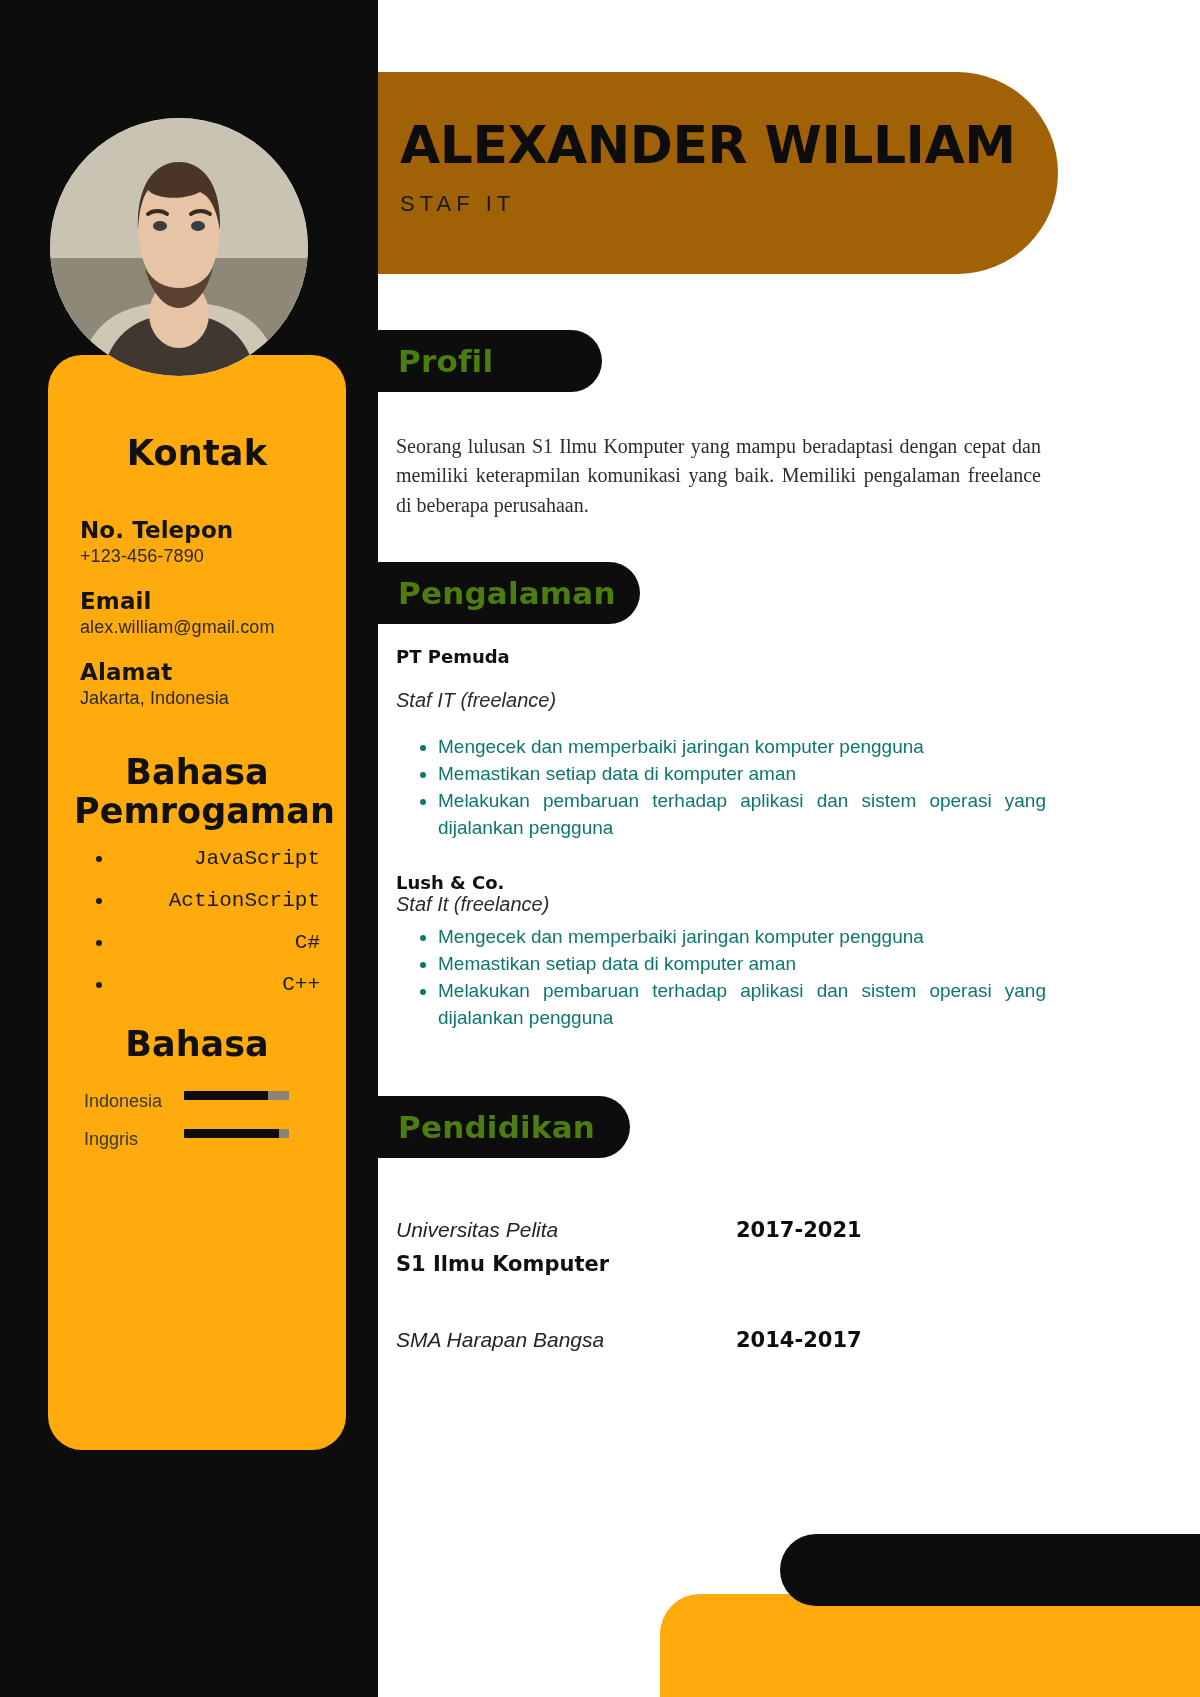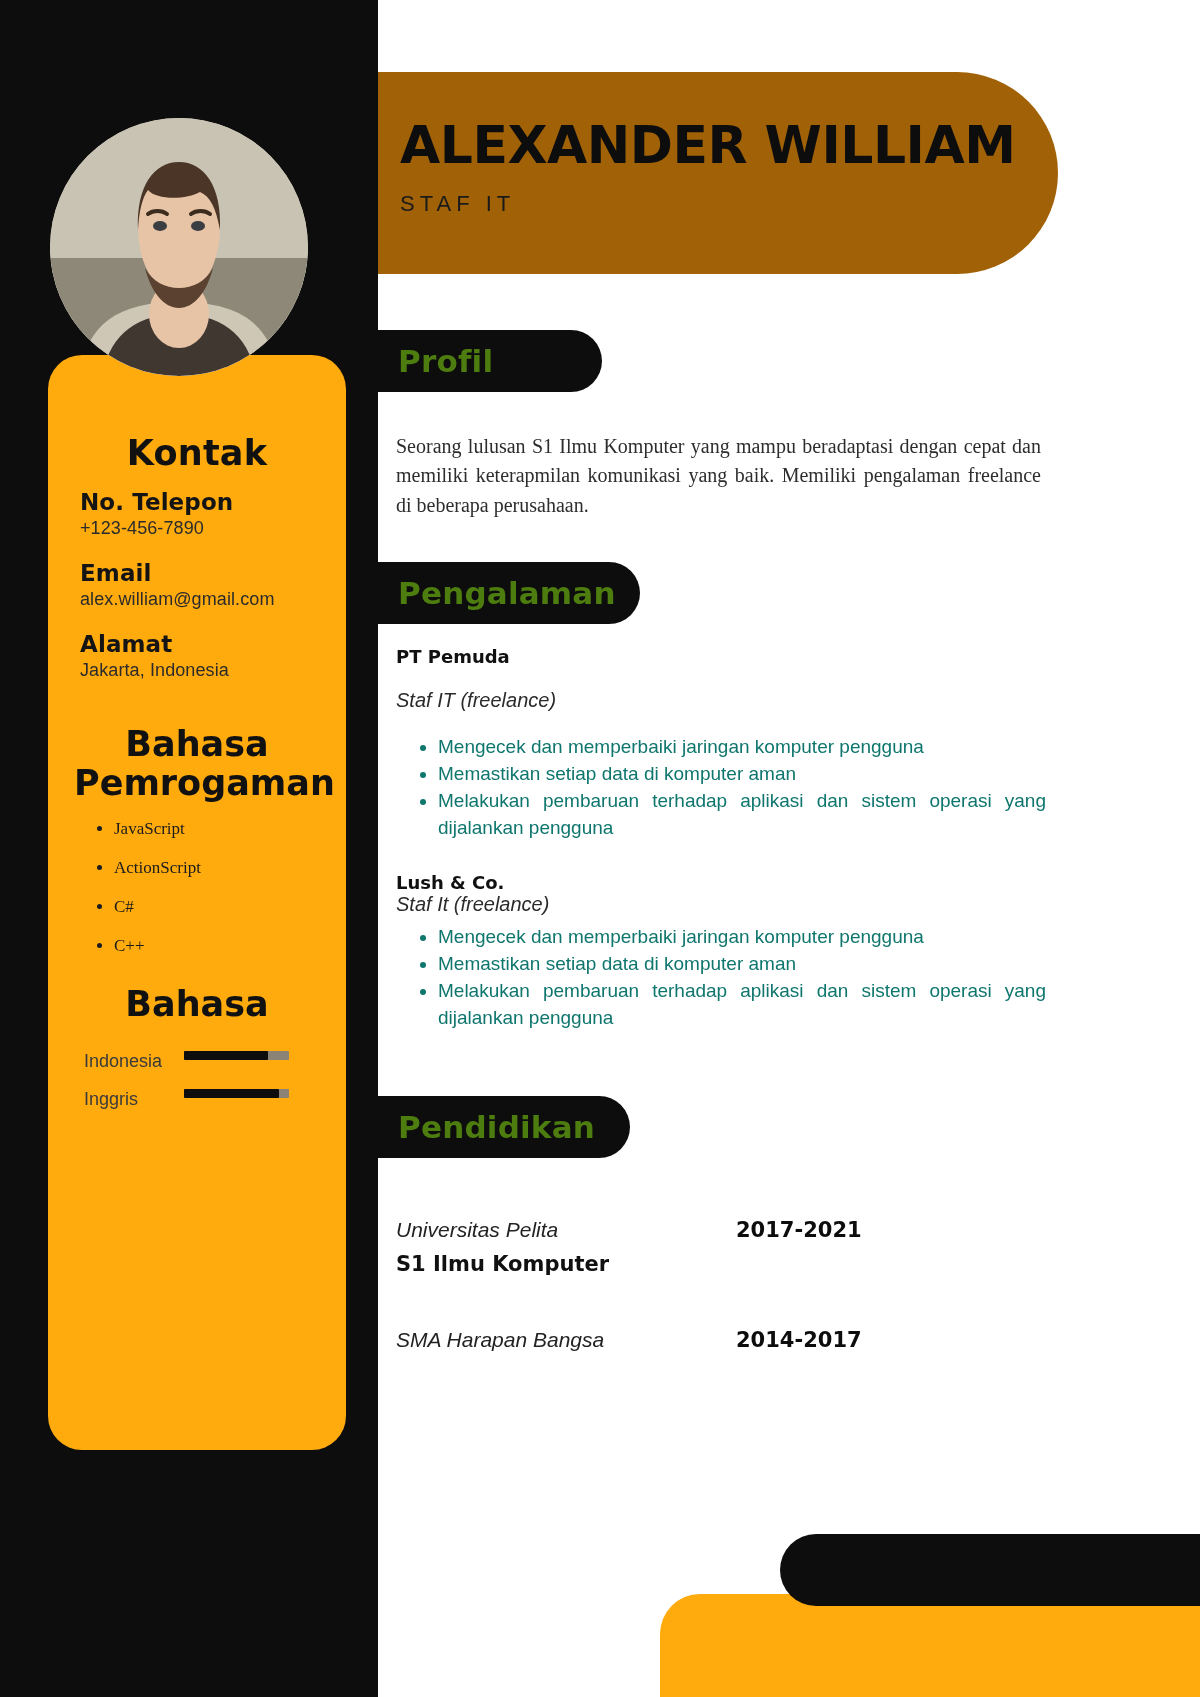--- a/index.html
+++ b/index.html
@@ -42,41 +42,42 @@
     background:#FFAA0D;
     border-radius:34px;
     z-index:4;
     padding:0 26px;
   }
   .side-h1 {
     font-size:35px; font-weight:bold; color:#111;
     text-align:center; letter-spacing:.2px;
     margin-top:78px;
   }
-  .contact-block { margin-top:16px; padding-left:6px; }
+  .contact-block { margin-top:44px; padding-left:6px; }
   .contact-label {
     font-size:23px; font-weight:bold; color:#141414;
     margin-top:21px; letter-spacing:.1px;
   }
   .contact-label.first { margin-top:0; }
   .contact-value {
     font-size:18px; color:#2b2b2b; margin-top:3px;
     font-family:"Liberation Sans", sans-serif;
     letter-spacing:.1px;
   }
 
   .side-h2 {
     font-size:35px; font-weight:bold; color:#111;
     text-align:center; line-height:1.12; margin-top:44px;
   }
   .lang-list { margin-top:16px; padding-left:40px; }
   .lang-list li {
-    font-size:17px; color:#1c1c1c; list-style:disc;
+    font-size:21px; color:#1c1c1c; list-style:disc;
     margin-bottom:19px;
-    font-family:Liberation Serif, serif;
+    font-family:Liberation Mono, monospace;
+    text-align:right;
   }
 
   .side-h3 {
     font-size:35px; font-weight:bold; color:#111;
     text-align:center; margin-top:28px;
   }
   .bars { margin-top:27px; padding-left:10px; }
   .bar-row { display:flex; align-items:flex-start; margin-bottom:17px; }
   .bar-name {
     font-size:18px; color:#3a3a3a; width:100px;

